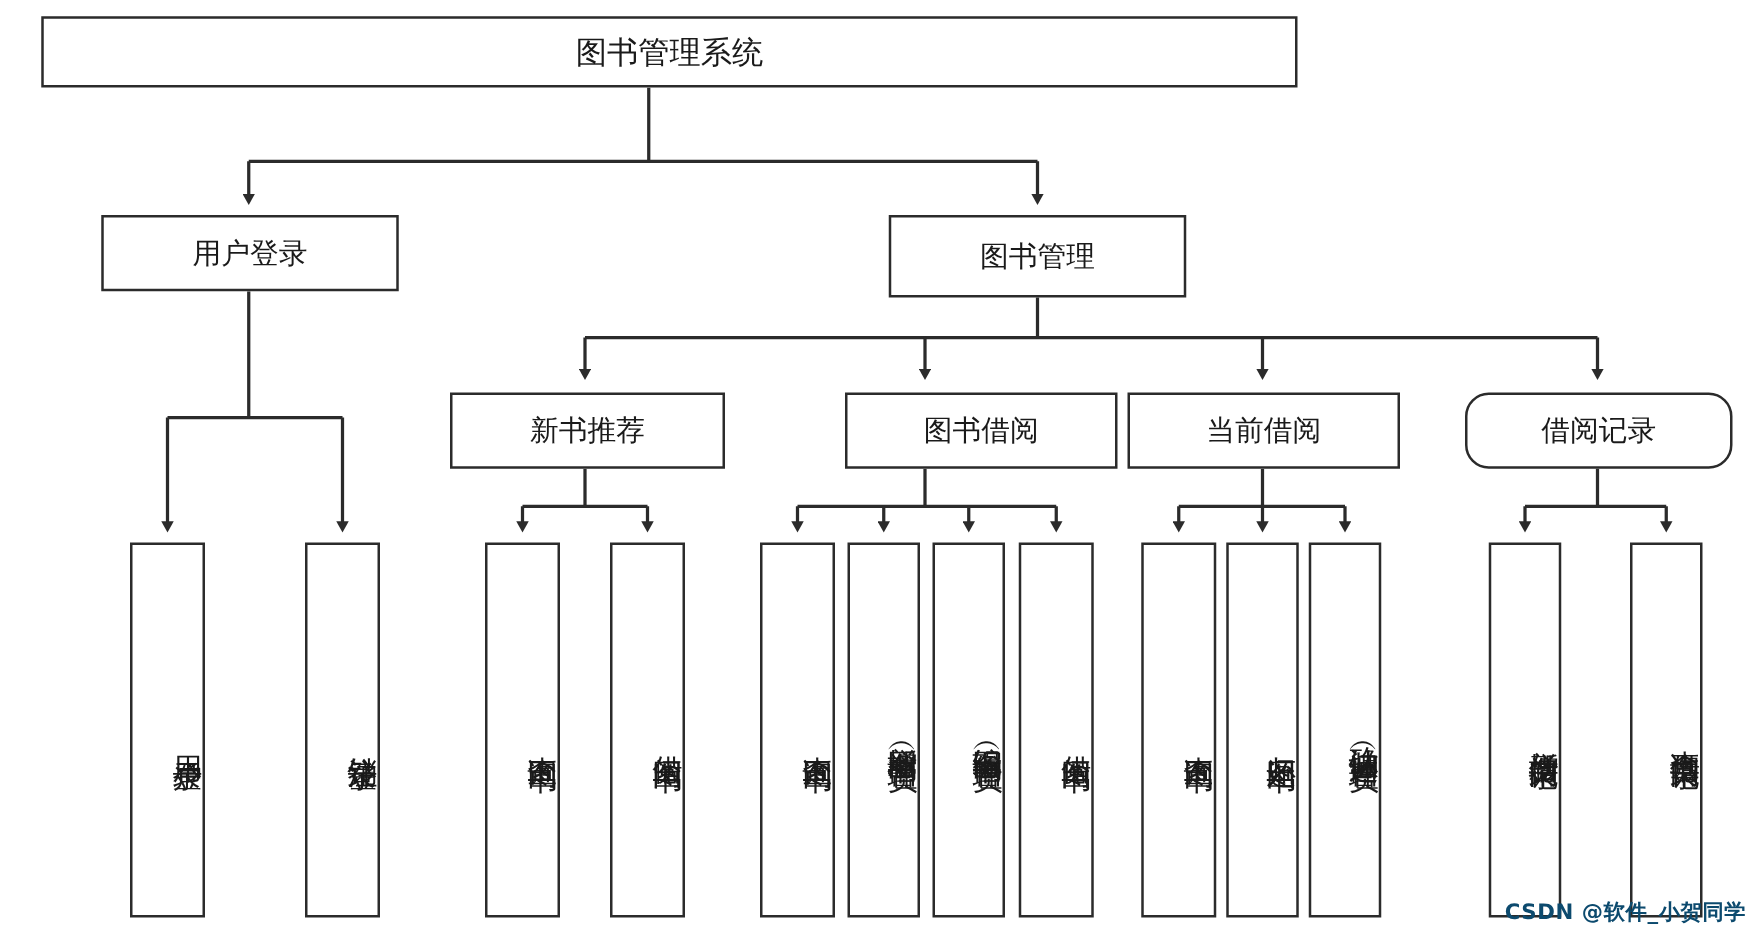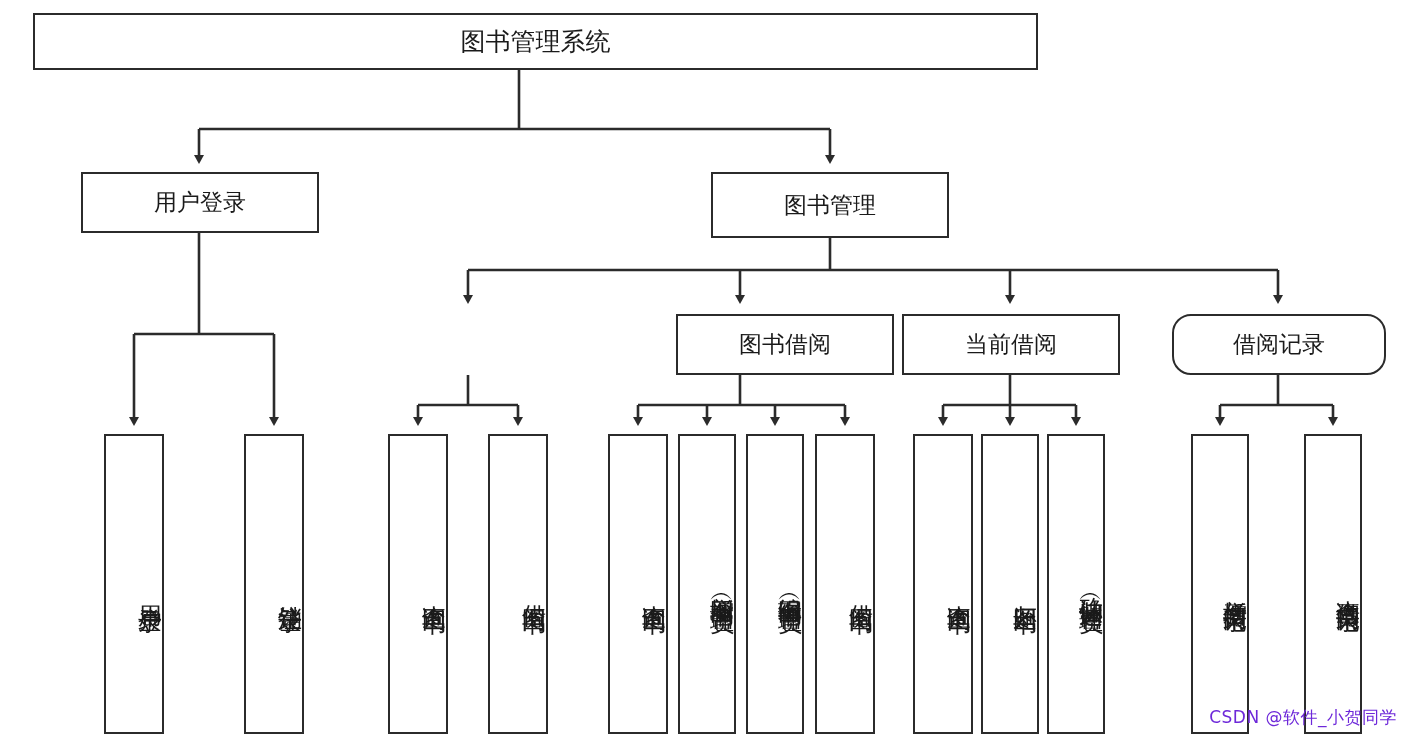--- a/index.html
+++ b/index.html
@@ -50,25 +50,26 @@
     align-items: flex-start;
     padding-top: 6px;
   }
   .node.leaf .vtext {
     writing-mode: vertical-rl;
     text-orientation: upright;
   }
   .watermark {
     position: absolute;
     right: 8px;
-    bottom: 18px;
+    bottom: 6px;
     font-size: 17px;
-    color: #6d28d9;
+    color: #0c4a6e;
     letter-spacing: 0.5px;
     white-space: nowrap;
+    font-weight: bold;
   }
 </style>
 </head>
 <body>
 
 <div id="canvas">
 
   <svg id="edges" viewBox="0 0 1405 747">
     <defs>
       <marker id="arrow" markerWidth="9" markerHeight="10" refX="1" refY="5" orient="auto" markerUnits="userSpaceOnUse">
@@ -123,20 +124,23 @@
     <span>图书管理系统</span>
   </div>
 
   <div class="node mid" style="left:81px; top:172px; width:238px; height:61px;">
     <span>用户登录</span>
   </div>
   <div class="node mid" style="left:711px; top:172px; width:238px; height:66px;">
     <span>图书管理</span>
   </div>
 
+  <div class="node mid" style="left:360px; top:314px; width:220px; height:61px;">
+    <span>新书推荐</span>
+  </div>
   <div class="node mid" style="left:632px; top:314px; width:218px; height:61px;margin-left:44px;">
     <span>图书借阅</span>
   </div>
   <div class="node mid" style="left:902px; top:314px; width:218px; height:61px;">
     <span>当前借阅</span>
   </div>
   <div class="node mid" style="left:1172px; top:314px; width:214px; height:61px;border-radius:19px;">
     <span>借阅记录</span>
   </div>
 

